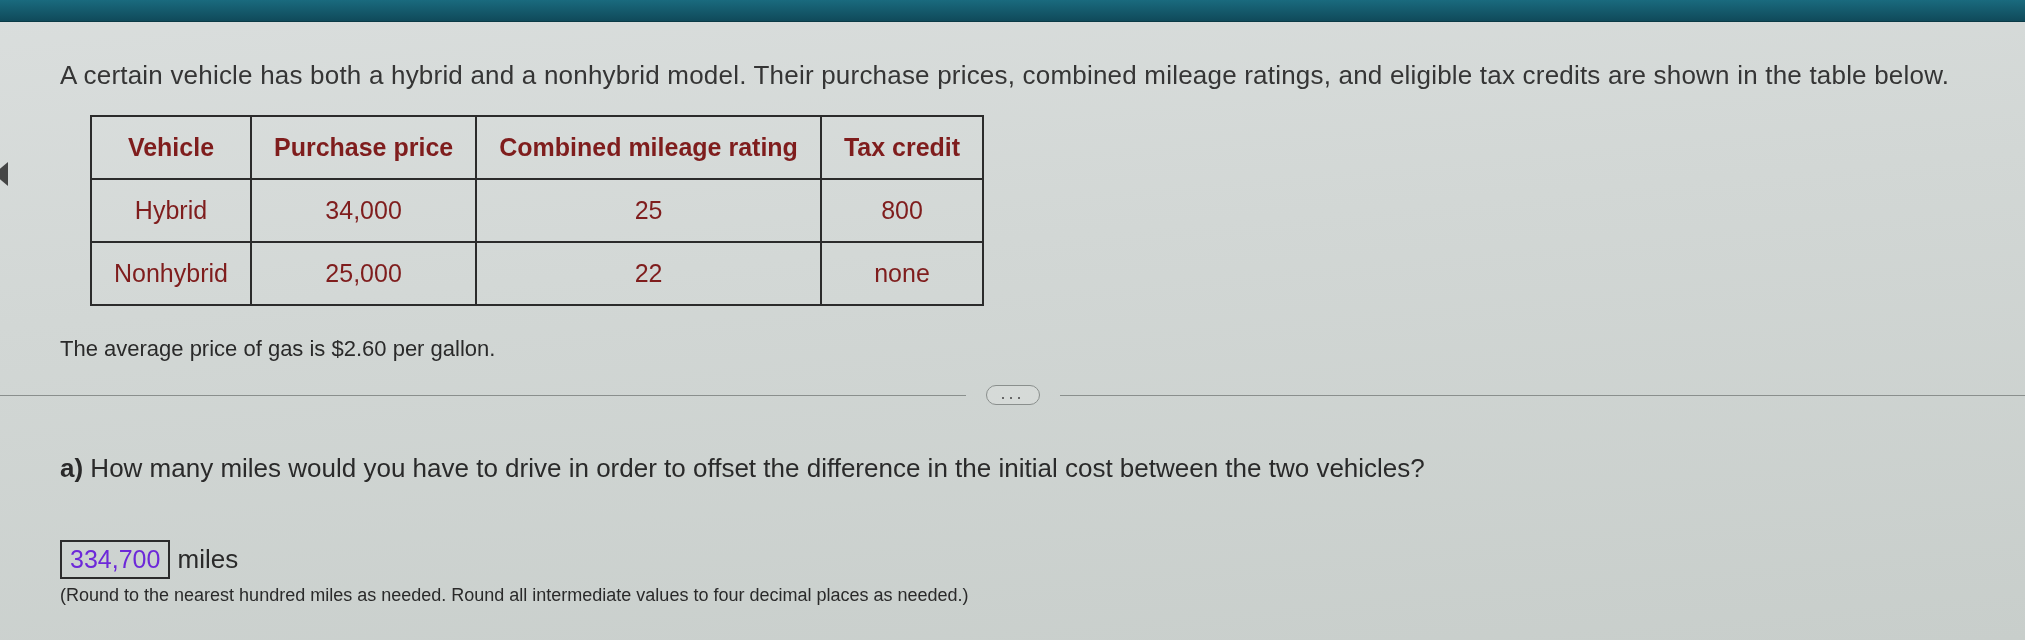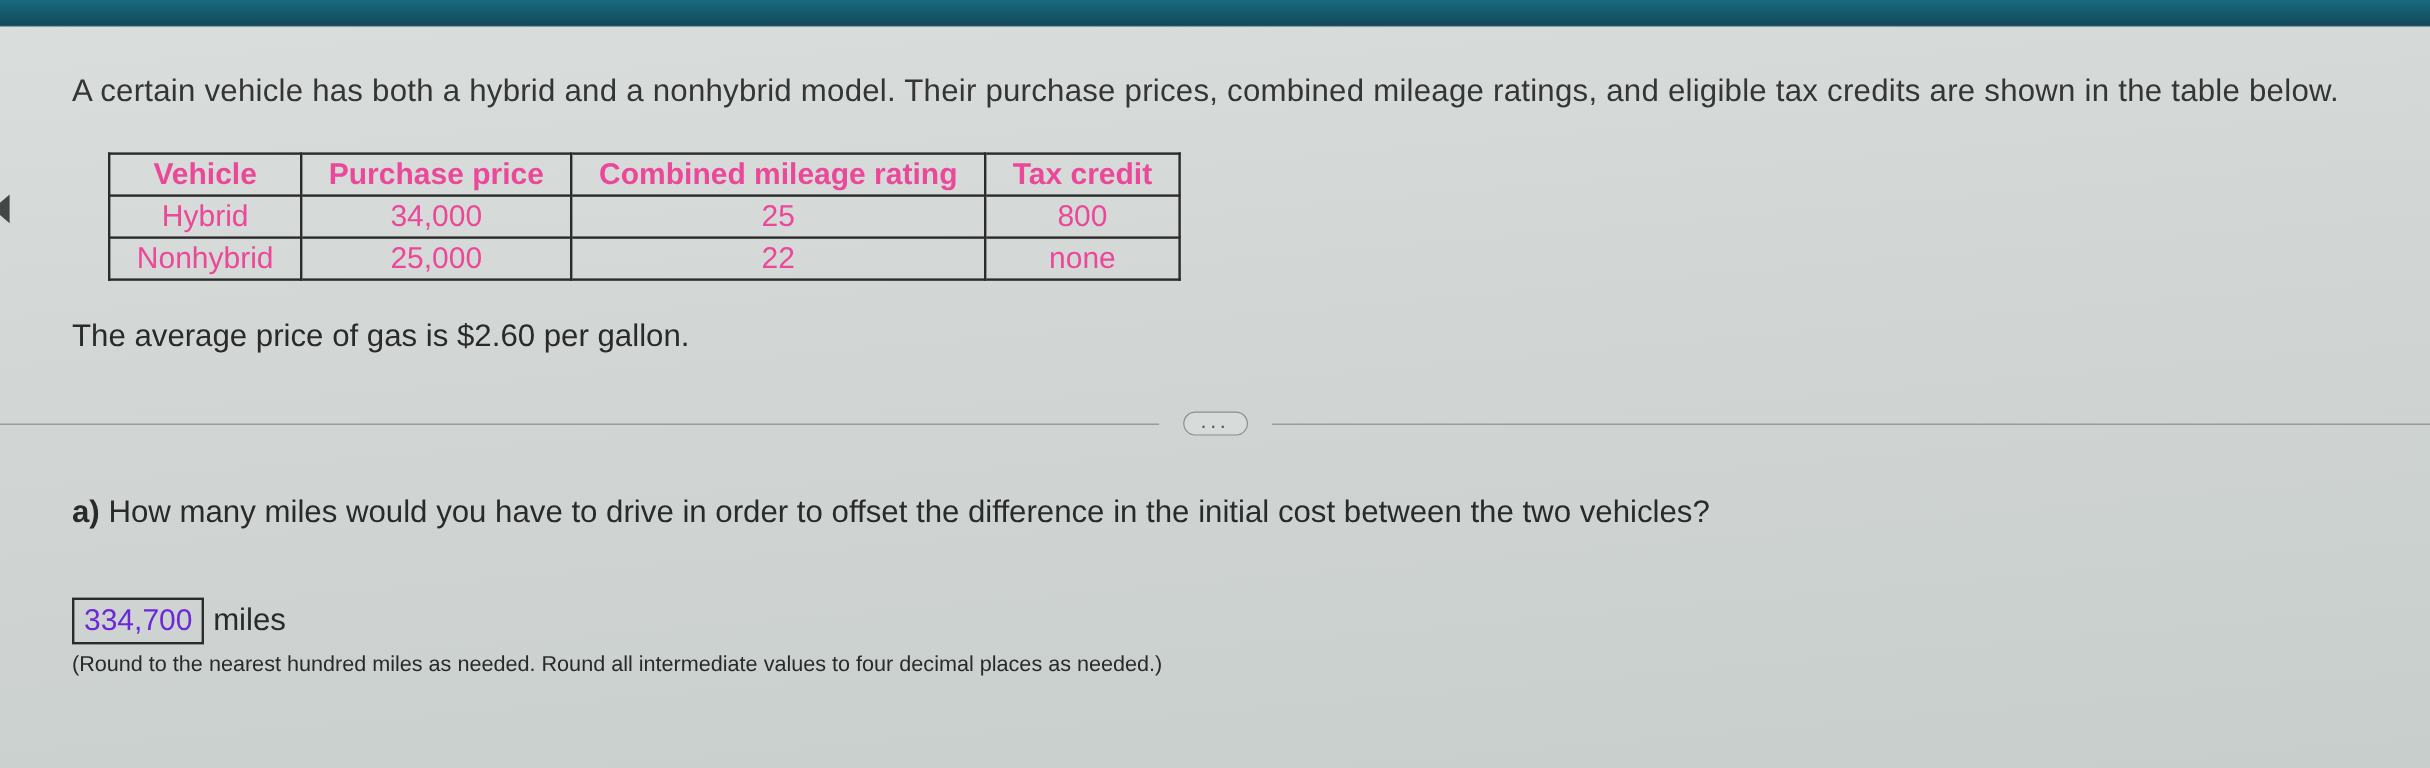--- a/index.html
+++ b/index.html
@@ -15,45 +15,45 @@
     height: 22px;
     background: linear-gradient(180deg, #1a6a7e 0%, #0f4a5a 100%);
     border-bottom: 1px solid #0a3a46;
   }
   .content {
     padding: 38px 60px 0 60px;
   }
   .intro {
     font-size: 26px;
     color: #353535;
-    margin-bottom: 36px;
+    margin-bottom: 24px;
     letter-spacing: 0.2px;
   }
   table.data {
     border-collapse: collapse;
     margin-left: 30px;
     margin-bottom: 30px;
     background: rgba(255,255,255,0.03);
   }
   table.data th, table.data td {
     border: 2px solid #2b2b2b;
-    padding: 2px 22px;
+    padding: 16px 22px;
     font-size: 25px;
-    color: #ec4899;
+    color: #7f1d1d;
     text-align: center;
     font-weight: normal;
   }
   table.data th {
     font-weight: bold;
   }
   .gas-line {
-    font-size: 26px;
+    font-size: 22px;
     margin-left: -32px;
     padding-left: 32px;
-    margin-bottom: 48px;
+    margin-bottom: 23px;
   }
   .divider-row {
     display: flex;
     align-items: center;
     margin: 0 -60px 48px -60px;
   }
   .divider-line {
     flex: 1;
     height: 1px;
     border-top: 1px solid #8a8f8d;

